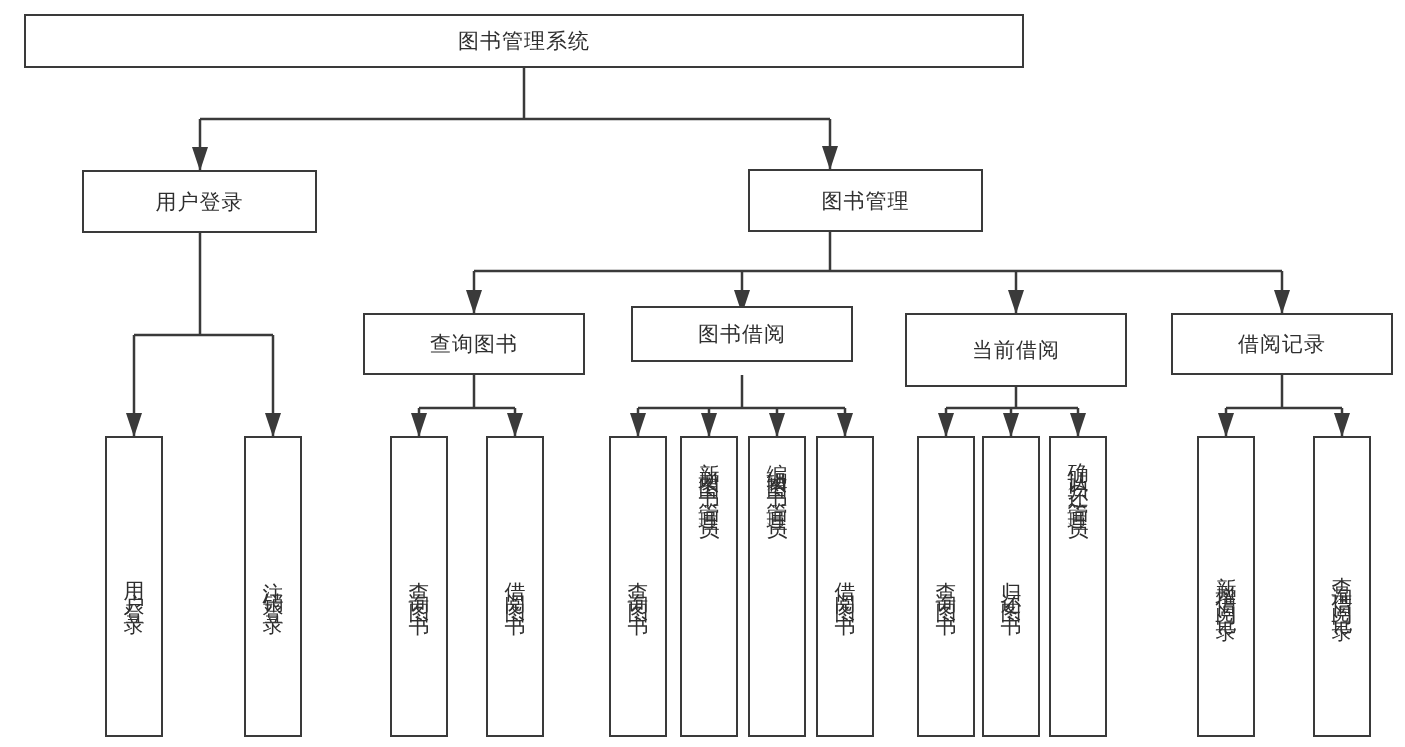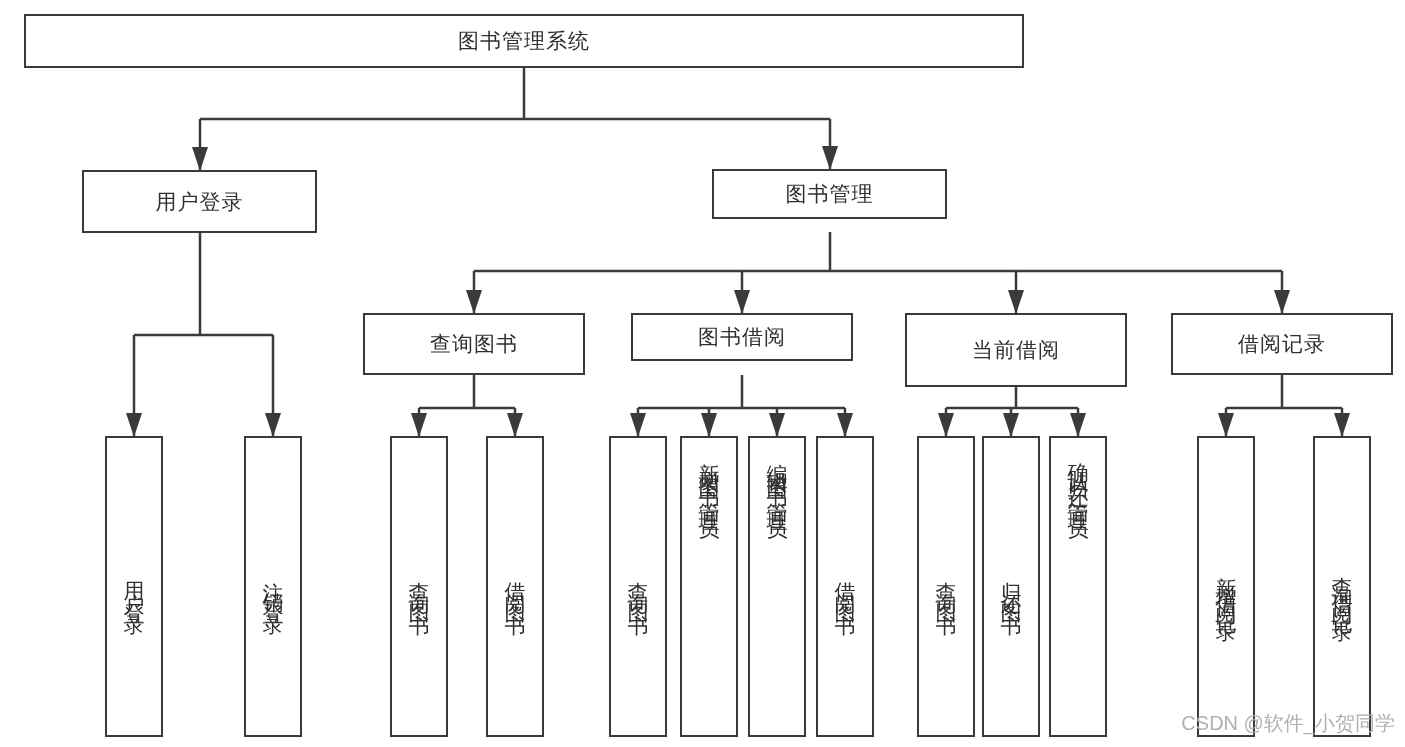--- a/index.html
+++ b/index.html
@@ -93,28 +93,28 @@
     </g>
   </svg>
 
   <div class="box hbox" style="left:24px;top:14px;width:1000px;height:54px">
     <span class="lbl">图书管理系统</span>
   </div>
 
   <div class="box hbox" style="left:82px;top:170px;width:235px;height:63px">
     <span class="lbl">用户登录</span>
   </div>
-  <div class="box hbox" style="left:712px;top:169px;width:235px;height:50px">
+  <div class="box hbox" style="left:748px;top:169px;width:235px;height:63px">
     <span class="lbl">图书管理</span>
   </div>
 
   <div class="box hbox" style="left:363px;top:313px;width:222px;height:62px">
     <span class="lbl">查询图书</span>
   </div>
-  <div class="box hbox" style="left:631px;top:313px;width:222px;height:48px">
+  <div class="box hbox" style="left:631px;top:306px;width:222px;height:56px">
     <span class="lbl">图书借阅</span>
   </div>
   <div class="box hbox" style="left:905px;top:313px;width:222px;height:74px">
     <span class="lbl">当前借阅</span>
   </div>
   <div class="box hbox" style="left:1171px;top:313px;width:222px;height:62px">
     <span class="lbl">借阅记录</span>
   </div>
 
   <div class="box vbox" style="left:105px;top:436px;width:58px;height:301px">
@@ -154,15 +154,14 @@
     <span class="lbl">确认归还（管理员）</span>
   </div>
 
   <div class="box vbox med" style="left:1197px;top:436px;width:58px;height:301px">
     <span class="lbl">新增借阅记录</span>
   </div>
   <div class="box vbox med" style="left:1313px;top:436px;width:58px;height:301px">
     <span class="lbl">查询借阅记录</span>
   </div>
 
-  <div class="watermark">CSDN @软件_小贺同学</div>
 
 </div>
 
 </body></html>

